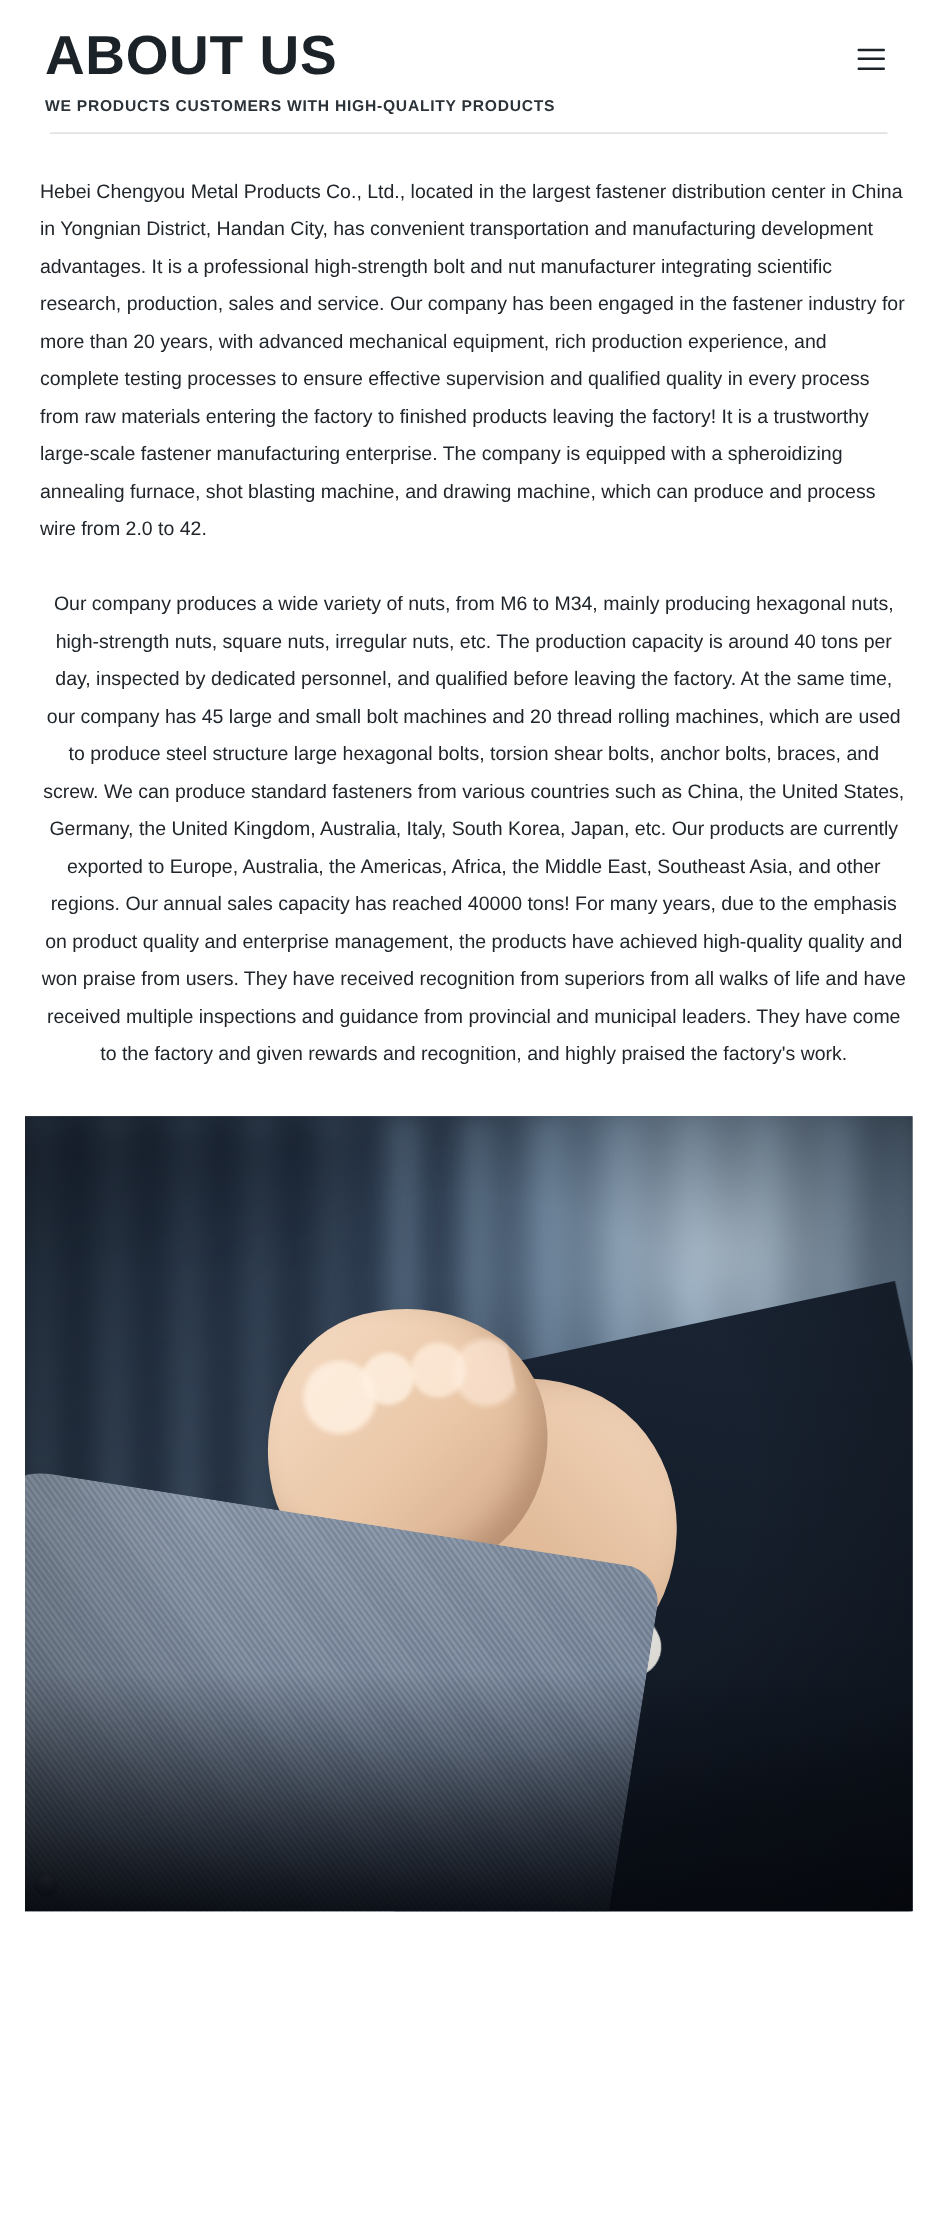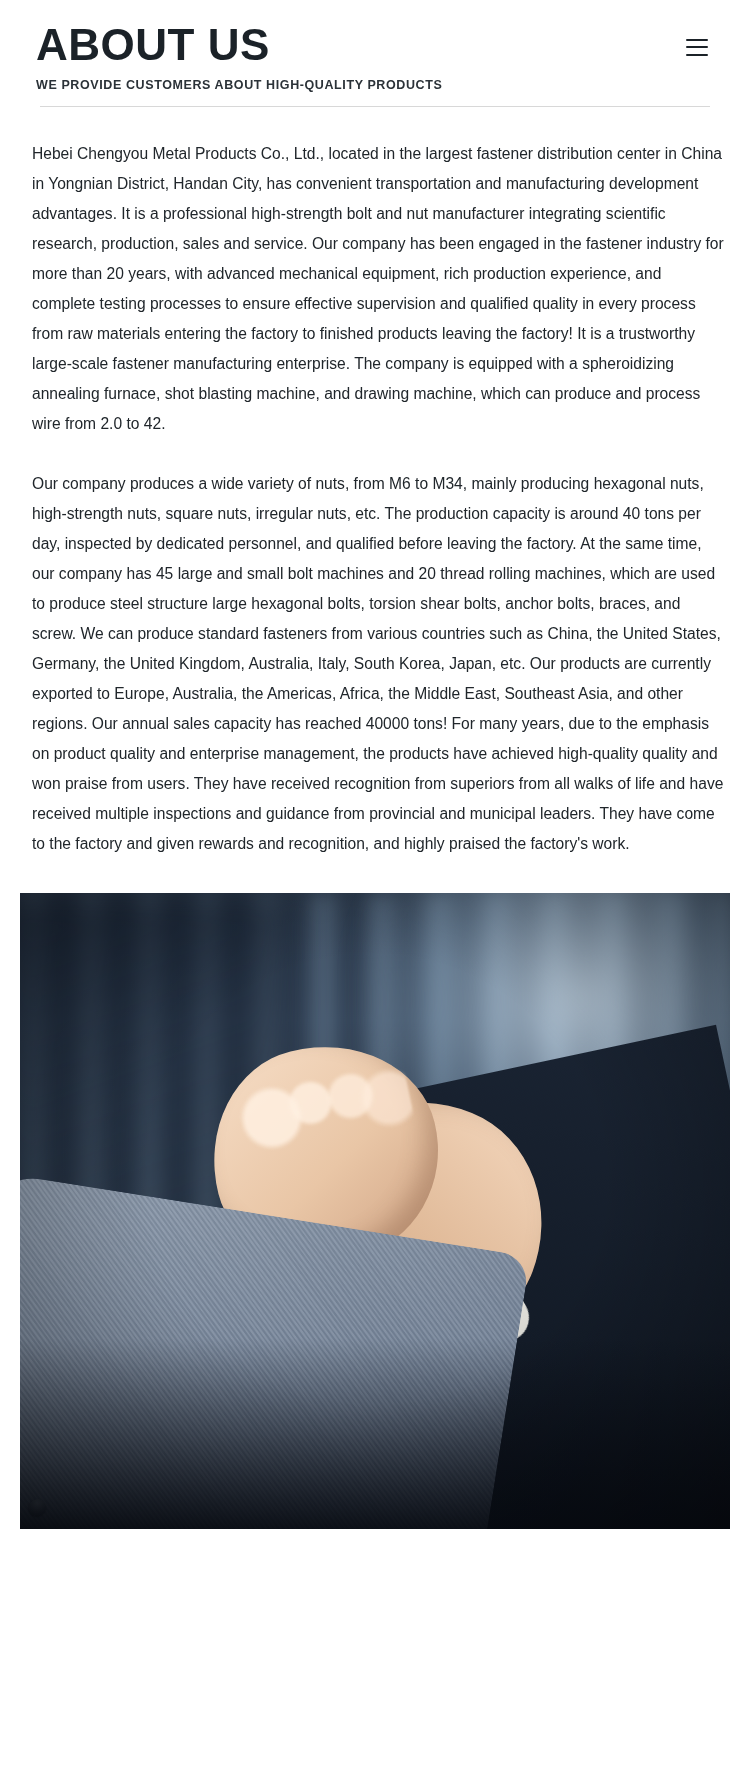--- a/index.html
+++ b/index.html
@@ -90,20 +90,21 @@
   .paragraph {
     font-size: 15.6px;
     line-height: 30px;
     color: #20262b;
     margin: 0 0 30px 0;
     text-align: left;
     font-family: "Liberation Sans", sans-serif;
   }
   .paragraph:last-of-type {
     margin-bottom: 16px;
+    text-align: center;
   }
 
   
   .figure {
     margin: 34px 20px 30px 20px;
     width: 710px;
     height: 636px;
     position: relative;
     overflow: hidden;
     background: #18222f;
@@ -270,21 +271,21 @@
   }
 </style>
 </head>
 <body>
 
 <div class="page">
 
   <div class="header">
     <div class="title-block">
       <h1 class="page-title">ABOUT US</h1>
-      <div class="page-subtitle">WE PROVIDE CUSTOMERS ABOUT HIGH-QUALITY PRODUCTS</div>
+      <div class="page-subtitle">WE PRODUCTS CUSTOMERS WITH HIGH-QUALITY PRODUCTS</div>
     </div>
     <button class="menu-button">
       <span class="menu-icon">
         <span></span>
           <span></span>
           <span></span>
       </span>
     </button>
   </div>
 

